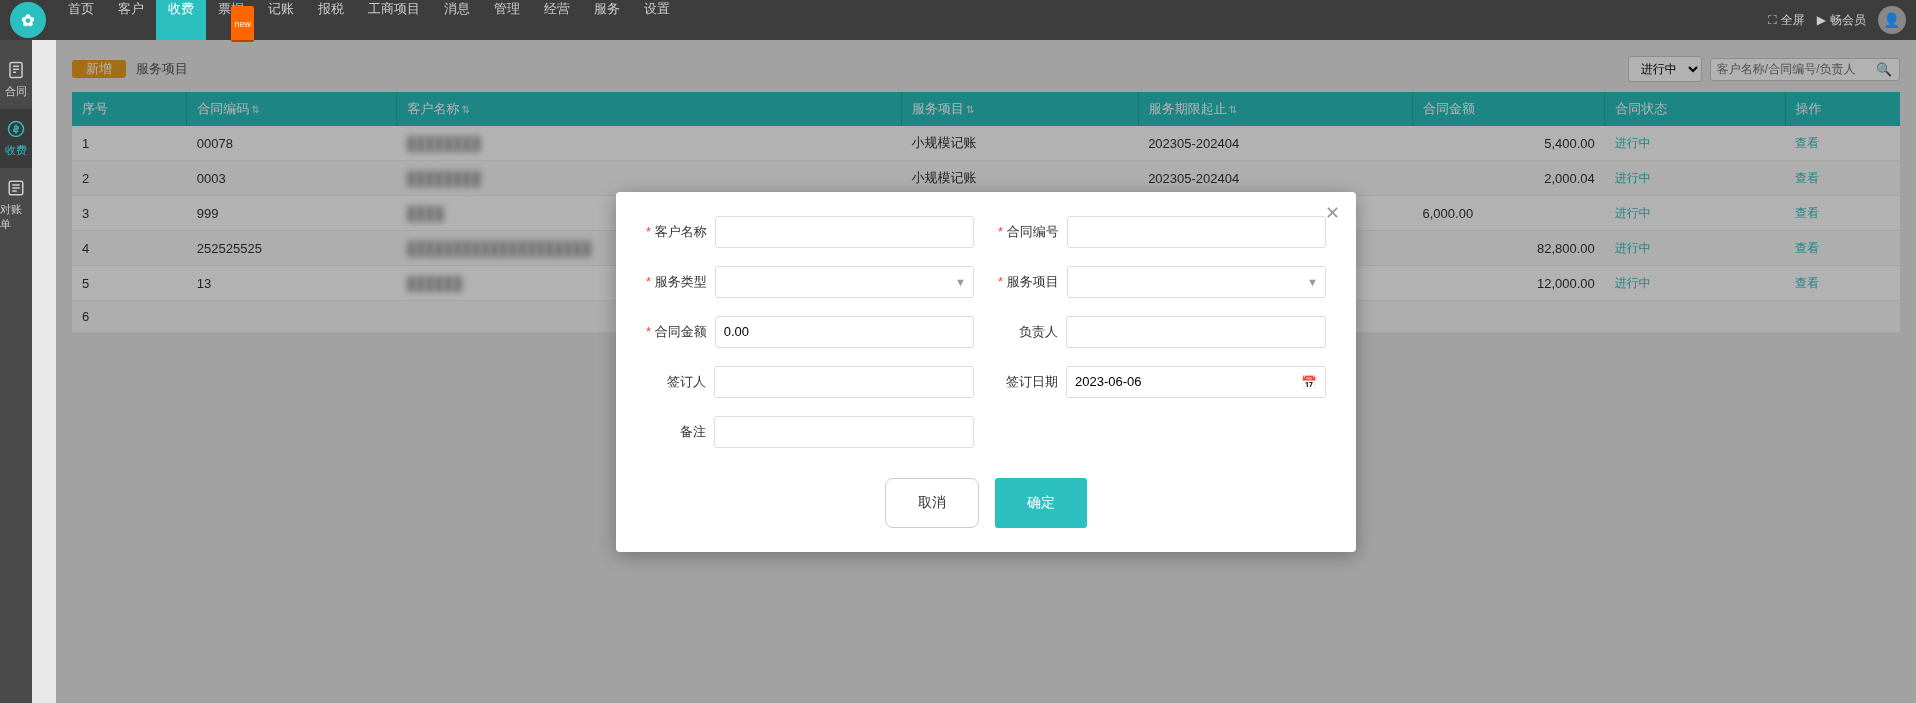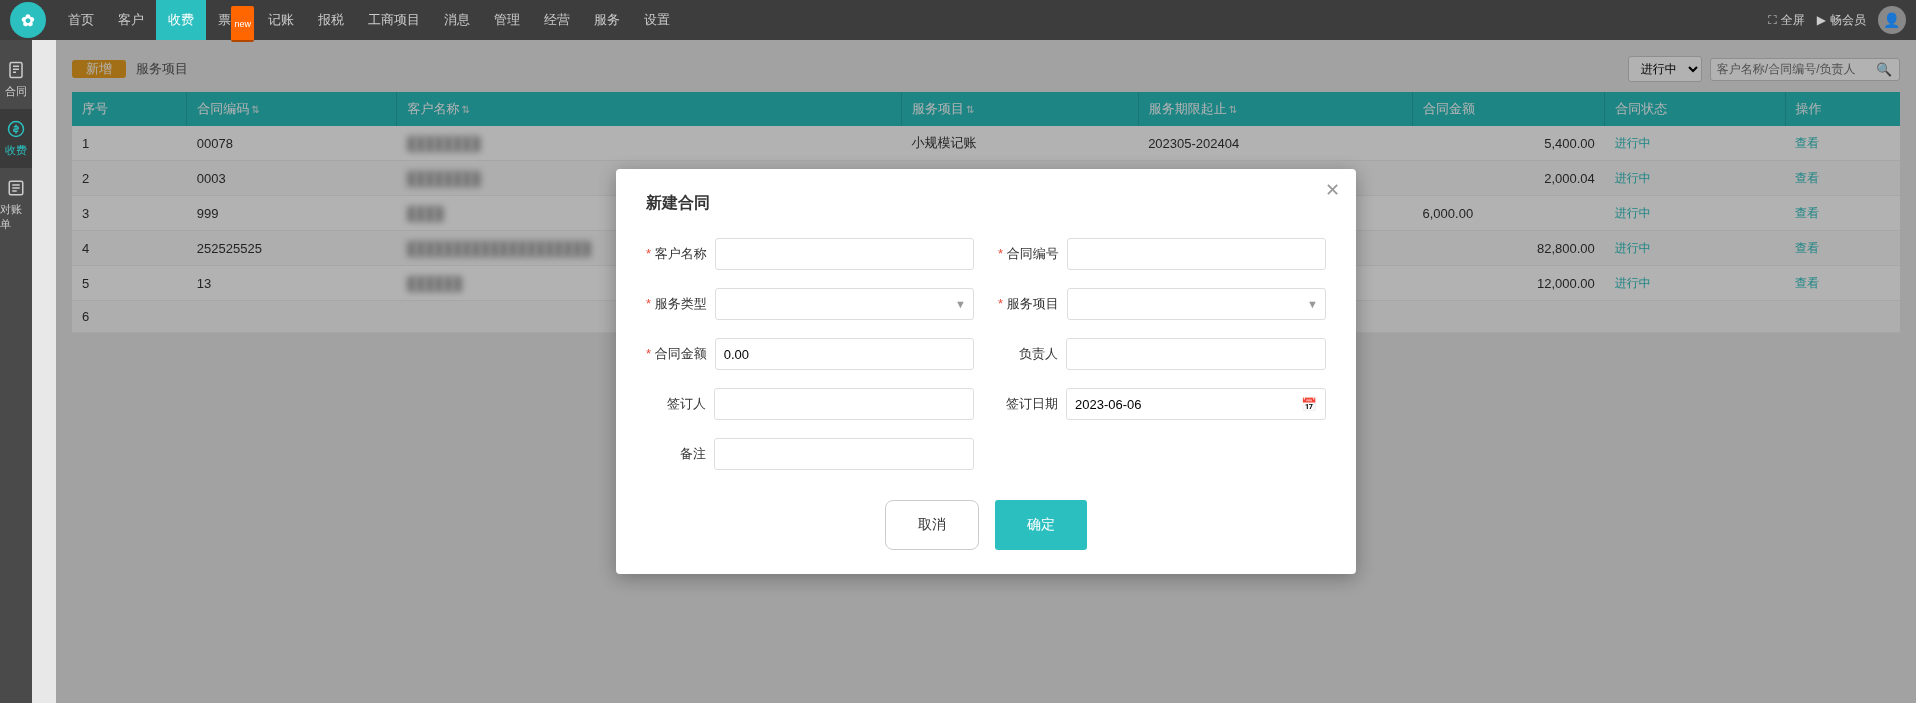--- a/index.html
+++ b/index.html
@@ -21,21 +21,21 @@
       background: #2bbfbf;
       border-radius: 50%;
       display: flex; align-items: center; justify-content: center;
       margin-right: 10px;
       color: white; font-size: 16px; font-weight: bold;
     }
     .top-nav .nav-item {
       color: #ccc;
       padding: 0 12px;
       height: 40px;
-      display: flex; align-items: center;
+      display: flex; 
       cursor: pointer;
       font-size: 13px;
       position: relative;
     }
     .top-nav .nav-item.active {
       background: #2bbfbf;
       color: white;
     }
     .top-nav .nav-item .new-badge {
       background: #ff6600;
@@ -528,21 +528,20 @@
     <td style="text-align:right"></td>
     <td><span class="status-badge"></span></td>
     <td><span class="action-link"></span></td>
   </tr>
       </tbody>
   </table>
 </main>
 
 <div class="overlay">
   <div class="modal">
-    <h2 class="modal-title">新建合同</h2>
     <button class="modal-close">✕</button>
 
     <div class="form-row">
       <div class="form-group">
         <label class="form-label required">客户名称</label>
         <input type="text" class="form-input" style="">
       </div>
       <div class="form-group">
         <label class="form-label required">合同编号</label>
         <input type="text" class="form-input" style="">

